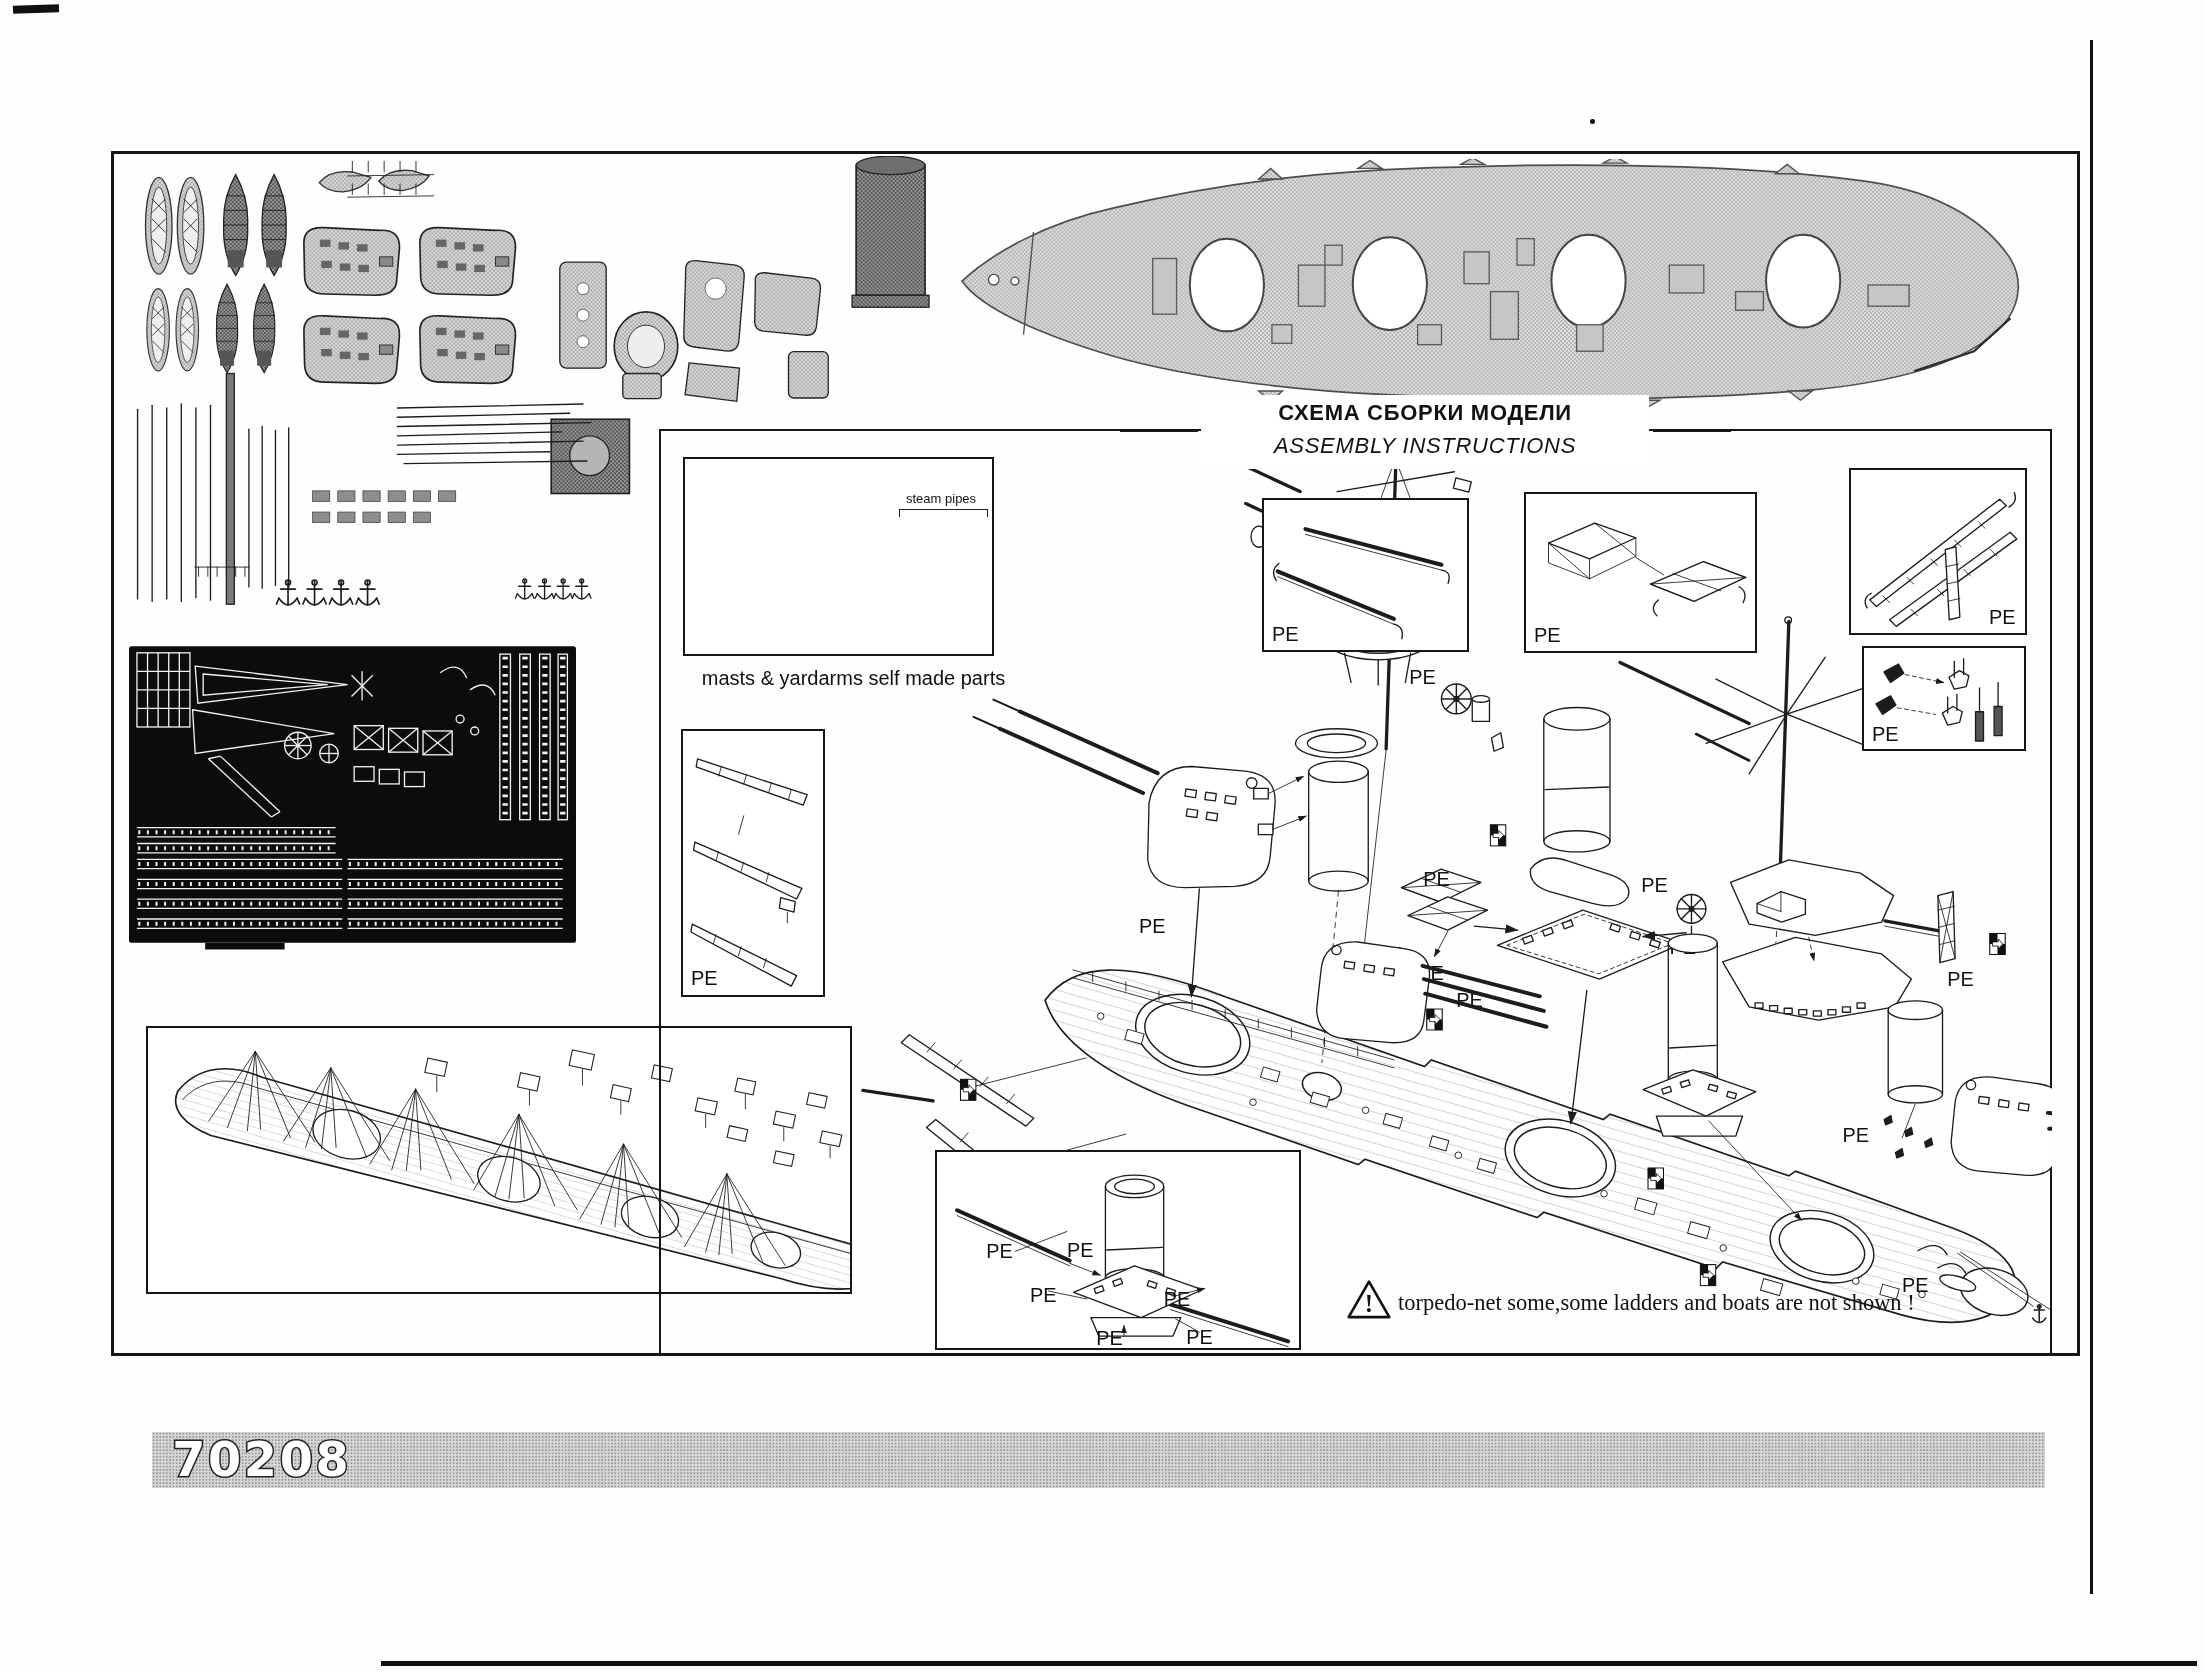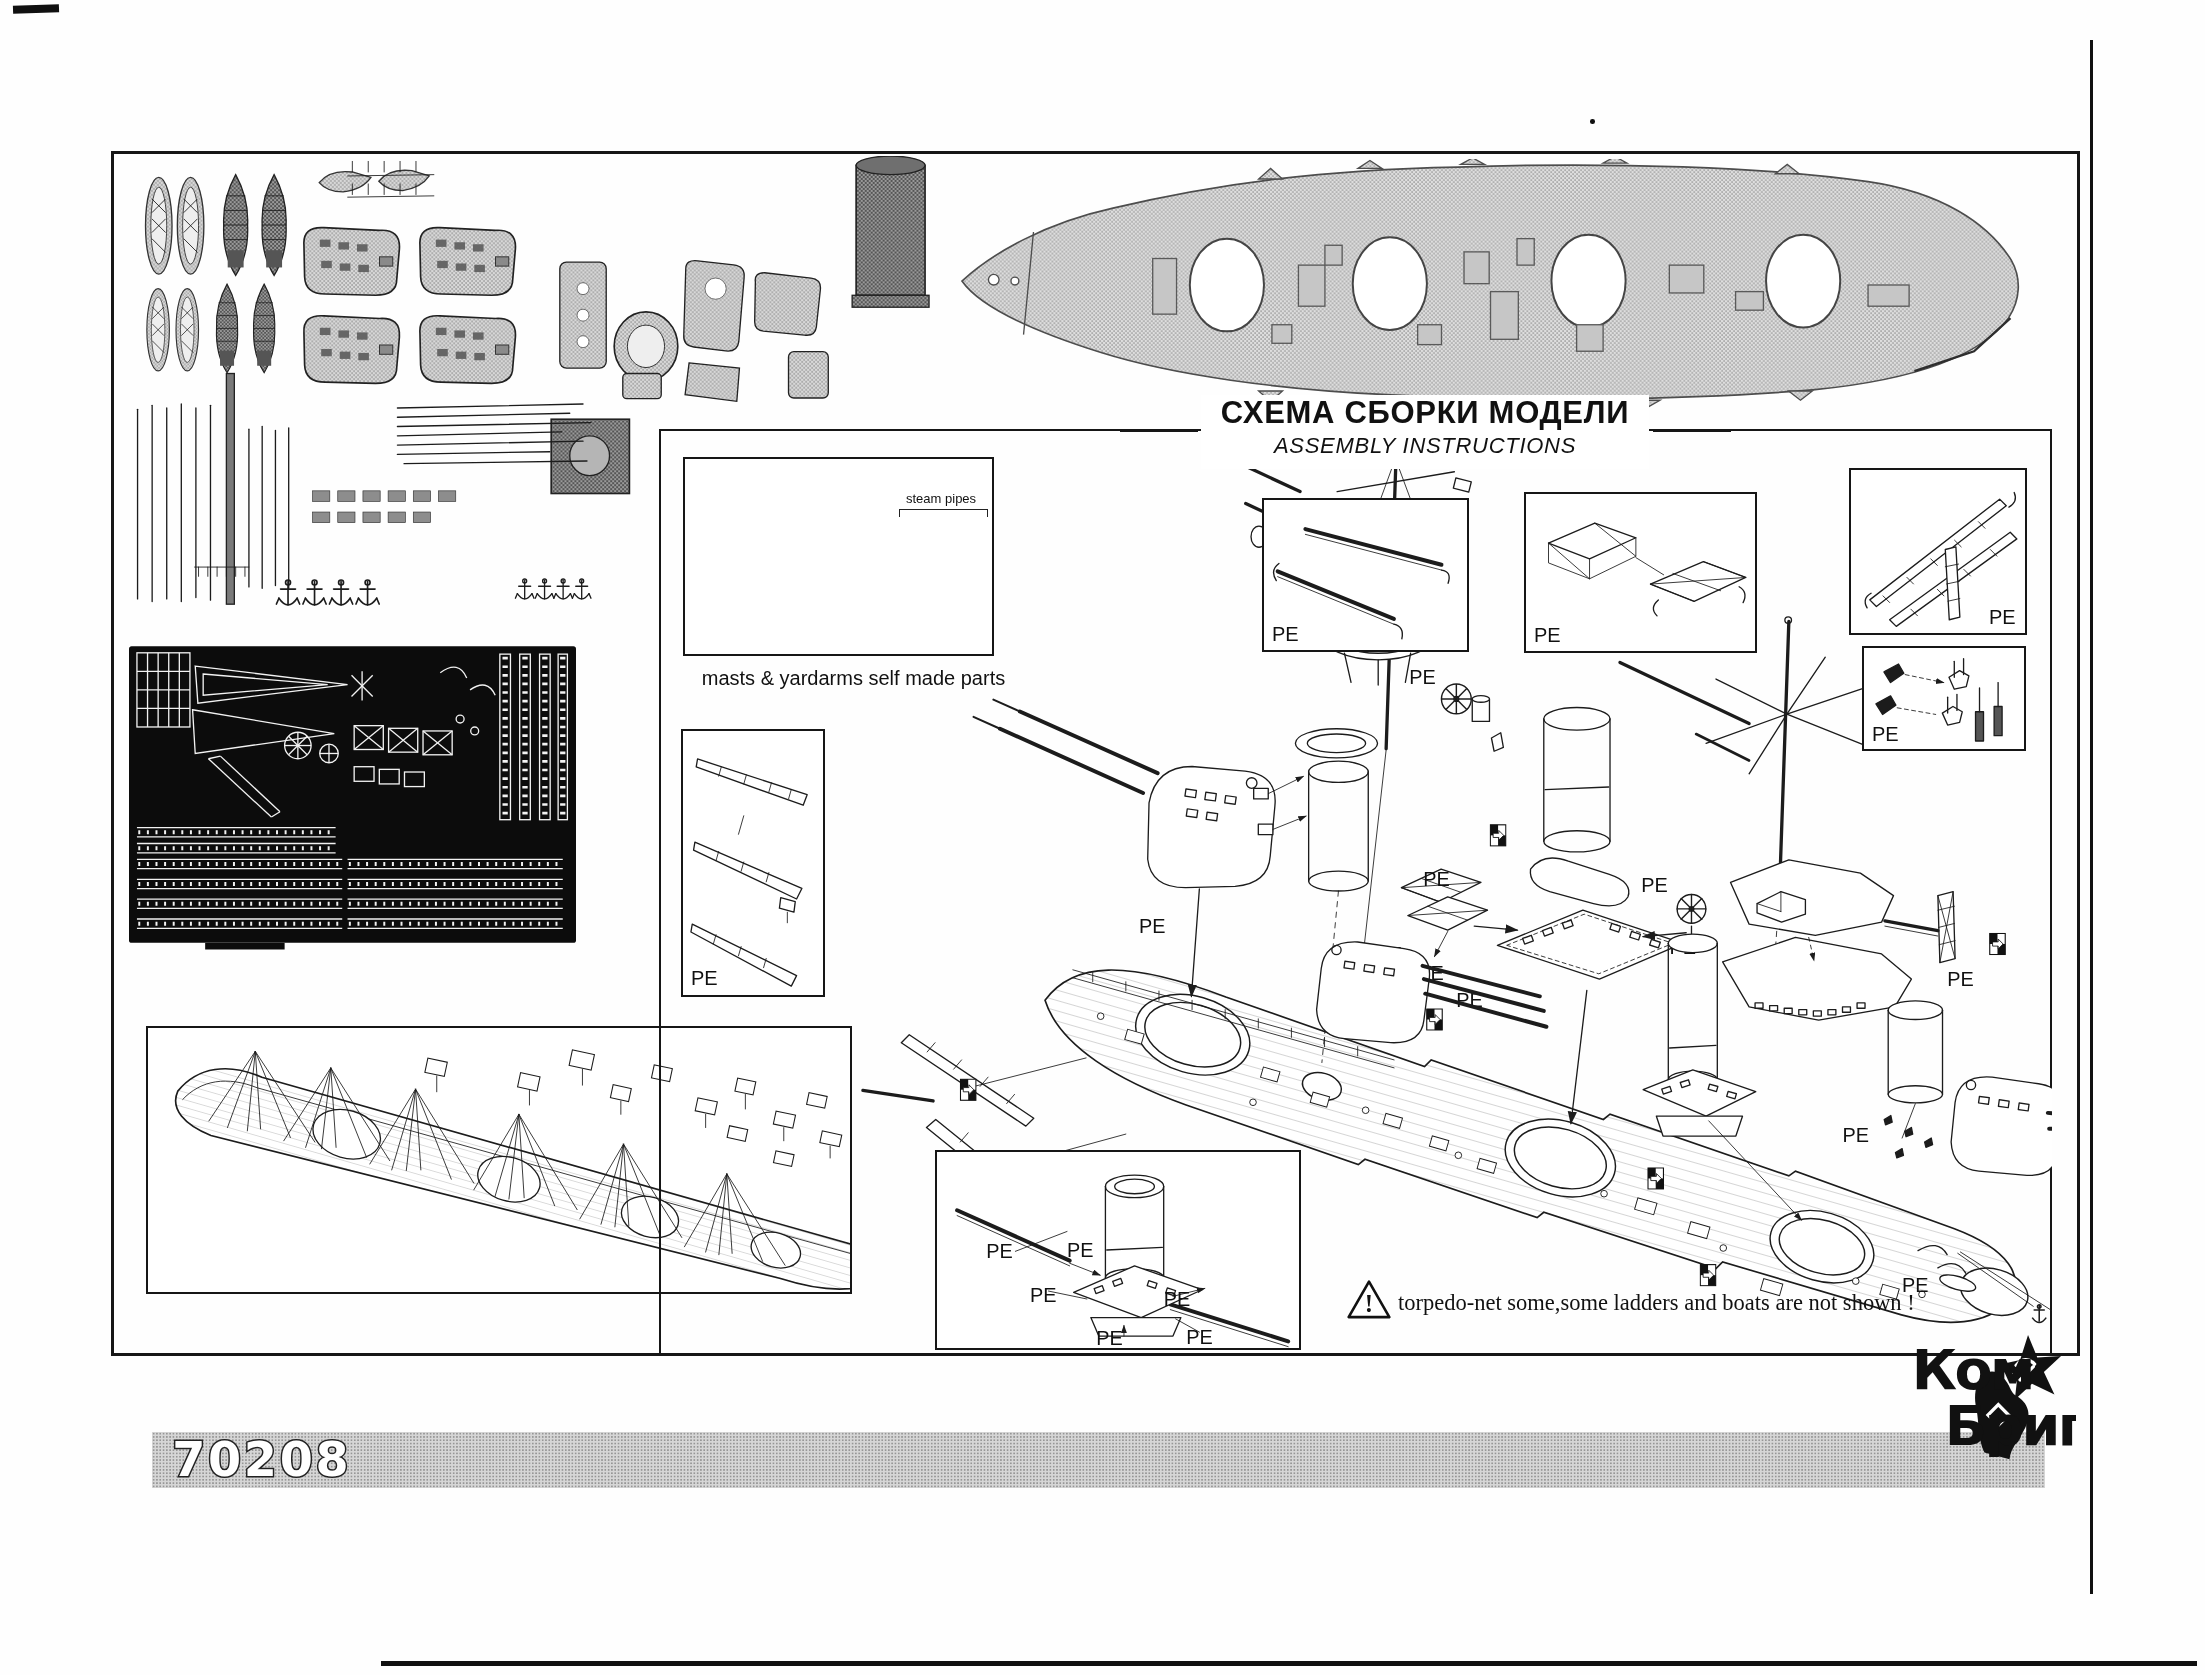--- a/index.html
+++ b/index.html
@@ -7,21 +7,21 @@
         font-family:"Liberation Sans",sans-serif;color:#111;}
   .abs{position:absolute;}
   .box{position:absolute;border:2px solid #161616;background:#fff;box-sizing:border-box;}
   #frame{position:absolute;left:111px;top:151px;width:1969px;height:1205px;
          border:3.3px solid #161616;box-sizing:border-box;}
   #main-box{position:absolute;left:659px;top:429px;width:1393px;height:926px;
             border:2.7px solid #161616;box-sizing:border-box;background:transparent;}
   
   #title-wrap{position:absolute;left:1201px;top:395px;width:448px;height:74px;background:#fff;
               text-align:center;z-index:5;}
-  #title-ru{font-size:31px;font-weight:bold;letter-spacing:0.7px;line-height:36px;text-align:center;}
+  #title-ru{font-size:22px;font-weight:bold;letter-spacing:0.7px;line-height:36px;text-align:center;}
   #title-en{font-size:22px;letter-spacing:0.7px;line-height:29px;font-style:italic;}
   .title-rule{position:absolute;top:429px;height:3.3px;background:#161616;z-index:6;}
   
   #chart-box{position:absolute;left:683px;top:457px;width:311px;height:199px;
              border:2px solid #161616;box-sizing:border-box;background:#fff;z-index:4;}
   #chart-bars{position:absolute;left:0;top:0;width:100%;height:100%;}
   #steam-bracket{position:absolute;height:8px;border:1.3px solid #222;border-bottom:none;box-sizing:border-box;}
   #steam-label{position:absolute;font-size:13px;white-space:nowrap;}
   #chart-caption{position:absolute;left:688px;top:667px;width:331px;font-size:20px;z-index:4;text-align:center;}
   
@@ -897,33 +897,20 @@
     <span id="warning-text">torpedo-net some,some ladders and boats are not shown !</span>
   </div>
 
   <div id="kit-band">
     <svg width="278" height="56" viewBox="0 0 420 84" style="position:absolute;left:14.6px;top:0;">
       <text x="8" y="66" style="font:bold 72px 'DejaVu Sans',sans-serif;letter-spacing:4px;
             fill:#ffffff;stroke:#222;stroke-width:4.5;paint-order:stroke;">70208</text>
     </svg>
   </div>
 
-  <div id="logo">
-    <svg width="166" height="152" viewBox="0 0 250 230">
-      <g>
-        <path d="M178 6 L192 40 L228 38 L202 62 L218 96 L184 80 L158 104 L162 68 L130 52 L166 44 Z" fill="#111"></path>
-        <path d="M160 52 q14 -16 28 -2 M166 74 l20 -20" stroke="#fff" stroke-width="5" fill="none" stroke-linecap="round"></path>
-        <path d="M100 118 C90 76,118 46,140 70 C152 82,150 92,160 98 C178 108,184 126,174 146
-                 C164 166,152 176,150 194 L112 184 C102 164,104 140,100 118 Z" fill="#111"></path>
-        <rect x="122" y="116" width="22" height="22" transform="rotate(45 133 127)" fill="none" stroke="#fff" stroke-width="5"></rect>
-      </g>
-      <text x="2" y="88" style="font:bold 84px 'DejaVu Sans',sans-serif;letter-spacing:-4px;fill:#111;">Ком</text>
-      <text x="52" y="172" style="font:bold 84px 'DejaVu Sans',sans-serif;letter-spacing:-4px;fill:#111;">Бриг</text>
-    </svg>
-  </div>
 
   <div class="scan" style="left:13.3px;top:5.3px;width:46px;height:8px;transform:rotate(-2deg);"></div>
   <div class="scan" style="left:2090px;top:40px;width:3.3px;height:1554px;"></div>
   <div class="scan" style="left:381px;top:1661px;width:1816px;height:4.6px;"></div>
   <div class="scan" style="left:1590px;top:119px;width:4.6px;height:4.6px;border-radius:50%;"></div>
 
 </div>
 
 
 </body></html>

